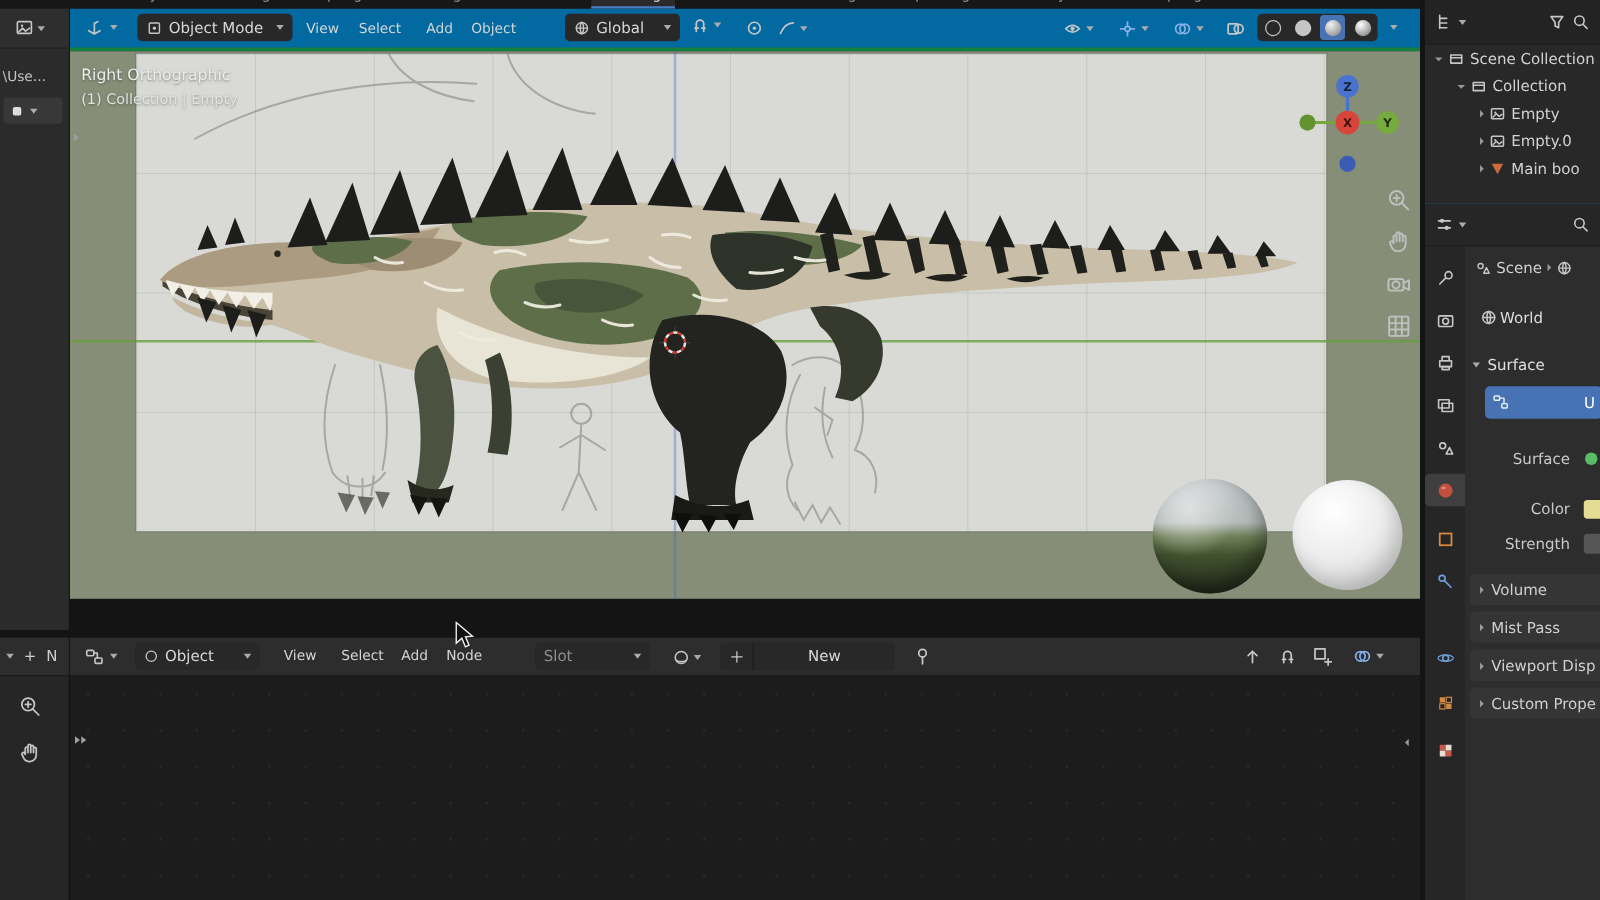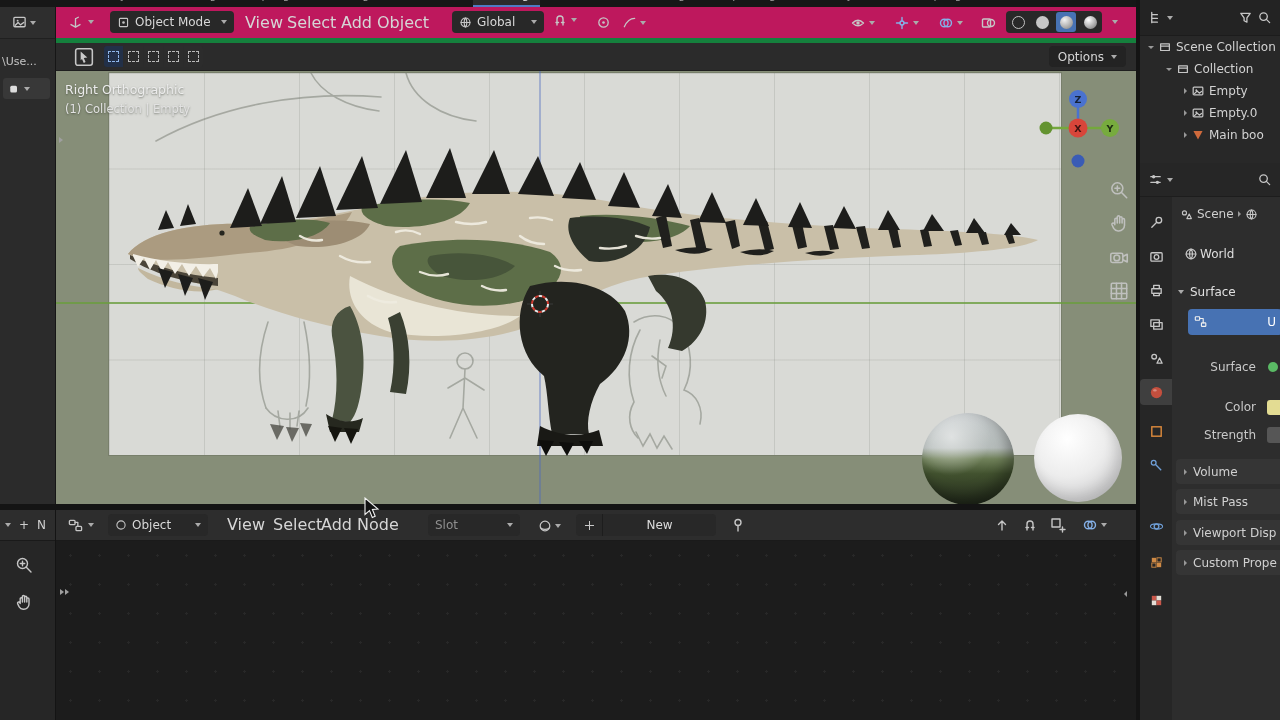--- a/index.html
+++ b/index.html
@@ -25,24 +25,24 @@
   .tb-tab.active{color:#e0e0e0;background:#2b2b2b;box-shadow:inset 0 -2px 0 #4e7cc4;}
 
   
   .left-top{position:absolute;left:0;top:7px;width:55px;height:599px;background:#2b2b2b;border-right:1px solid #161616;}
   .lt-hdr{height:31px;background:#2e2e2e;border-bottom:1px solid #202020;display:flex;align-items:center;gap:3px;padding-left:12px;}
   .use-label{margin:16px 0 0 2px;color:#c5c5c5;font-size:11px;white-space:nowrap;overflow:hidden;}
   .brush-btn{margin:10px 0 0 3px;width:47px;height:21px;background:#383838;border-radius:3px;display:flex;align-items:center;gap:4px;padding-left:5px;box-sizing:border-box;}
 
   
   .vp{position:absolute;left:56px;top:7px;width:1080px;height:497px;}
-  .vp-h1{position:relative;height:31px;background:#be185d;border-bottom:5px solid #15803d;}
+  .vp-h1{position:relative;height:31px;background:#0369a1;border-bottom:3px solid #15803d;}
   .vp-h2{position:relative;height:27px;background:#2b2b2b;border-bottom:1px solid #1f1f1f;}
   .vp-canvas{position:relative;height:438px;background:#868e78;overflow:hidden;}
-  .menu{position:absolute;top:0;height:31px;line-height:31px;color:#d6d6d6;font-size:16px;padding:0 5px;}
+  .menu{position:absolute;top:0;height:31px;line-height:31px;color:#d6d6d6;font-size:11px;padding:0 5px;}
   .dd{position:absolute;top:4px;height:22px;display:flex;align-items:center;gap:5px;background:#282828;border-radius:4px;padding:0 7px;box-sizing:border-box;}
   .ibtn{position:absolute;top:8px;display:flex;align-items:center;gap:3px;}
   .shade-seg{position:absolute;top:4px;height:22px;background:#282828;border-radius:4px;display:flex;align-items:center;padding:0 2px;gap:4px;}
   .shade-slot{width:20px;height:20px;display:flex;align-items:center;justify-content:center;border-radius:3px;}
   .shade-slot.active{background:#4772b3;}
   .sc-ring{width:13px;height:13px;border-radius:50%;border:1.5px solid #c2c2c2;box-sizing:border-box;}
   .sc-solid{width:13px;height:13px;border-radius:50%;background:#c6c6c6;}
   .sc-mat{width:13px;height:13px;border-radius:50%;background:radial-gradient(circle at 35% 30%,#f2f2f2,#9a9a9a 75%);}
   .sc-rend{width:13px;height:13px;border-radius:50%;background:radial-gradient(circle at 35% 30%,#ffffff,#8a8a8a 80%);}
 
@@ -243,47 +243,20 @@
         <span class="shade-slot active">
             <span class="sc-mat"></span>
           </span>
         <span class="shade-slot">
             <span class="sc-rend"></span>
           </span>
       </div>
       <span class="cv" style="position:absolute;left:1056px;top:13px;"></span>
     </div>
 
-    <div class="vp-h2">
-      <svg class="tool-btn" viewBox="0 0 18 18">
-        <rect class="ic" x="1.5" y="1.5" width="15" height="15" rx="2"></rect>
-        <path fill="#c9c9c9" d="M6 4 L12 9.5 L8.8 10 L10.4 13.6 L8.8 14.3 L7.2 10.8 L6 12 Z"></path>
-      </svg>
-      <div class="sel-group">
-        <span class="selb on">
-            <span class="sq"></span>
-          </span>
-        <span class="selb">
-            <span class="sq"></span>
-          </span>
-        <span class="selb">
-            <span class="sq"></span>
-          </span>
-        <span class="selb">
-            <span class="sq"></span>
-          </span>
-        <span class="selb">
-            <span class="sq"></span>
-          </span>
-      </div>
-      <div class="options-btn">
-        <span>Options</span>
-        <span class="cv"></span>
-      </div>
-    </div>
 
     <div class="vp-canvas">
       <div class="image-plane"></div>
       <div class="axis-y"></div>
       <div class="axis-z"></div>
 
       <svg class="topsketch" viewBox="0 0 330 75">
         <g class="sketch" opacity="0.45">
           <path d="M5 70 C70 34 150 20 230 26"></path>
           <path d="M255 2 C262 28 290 46 325 50"></path>

